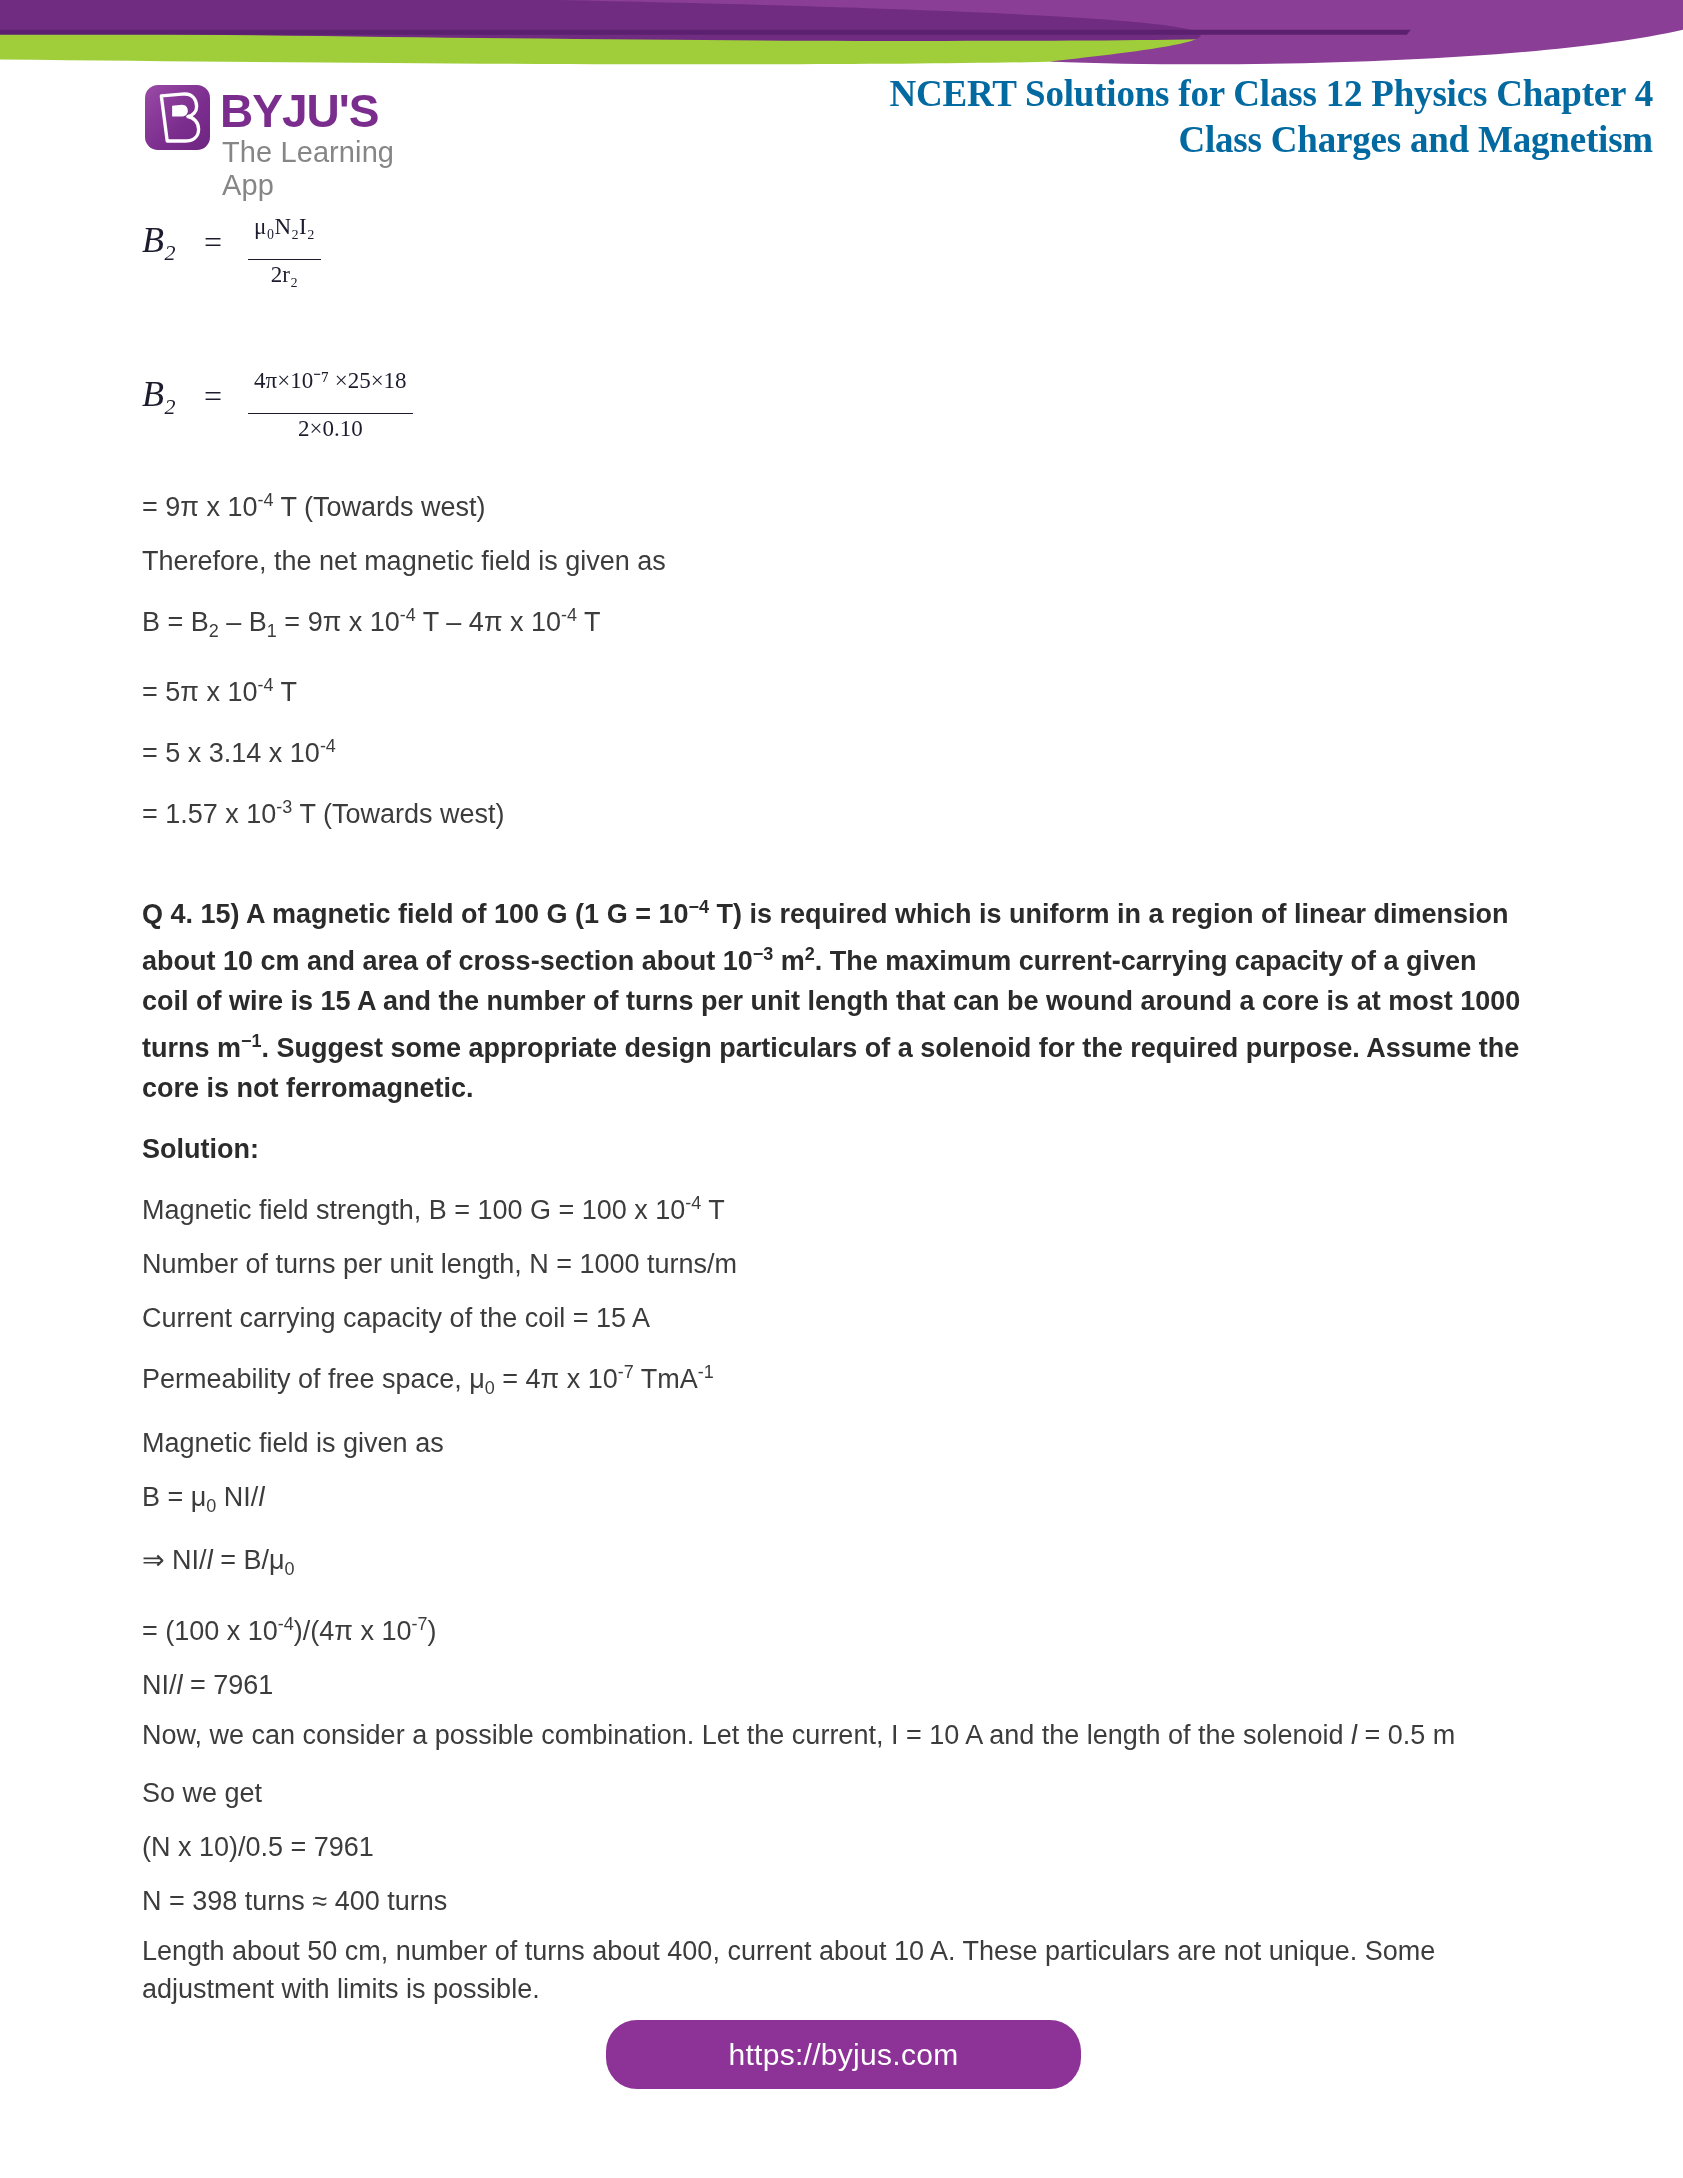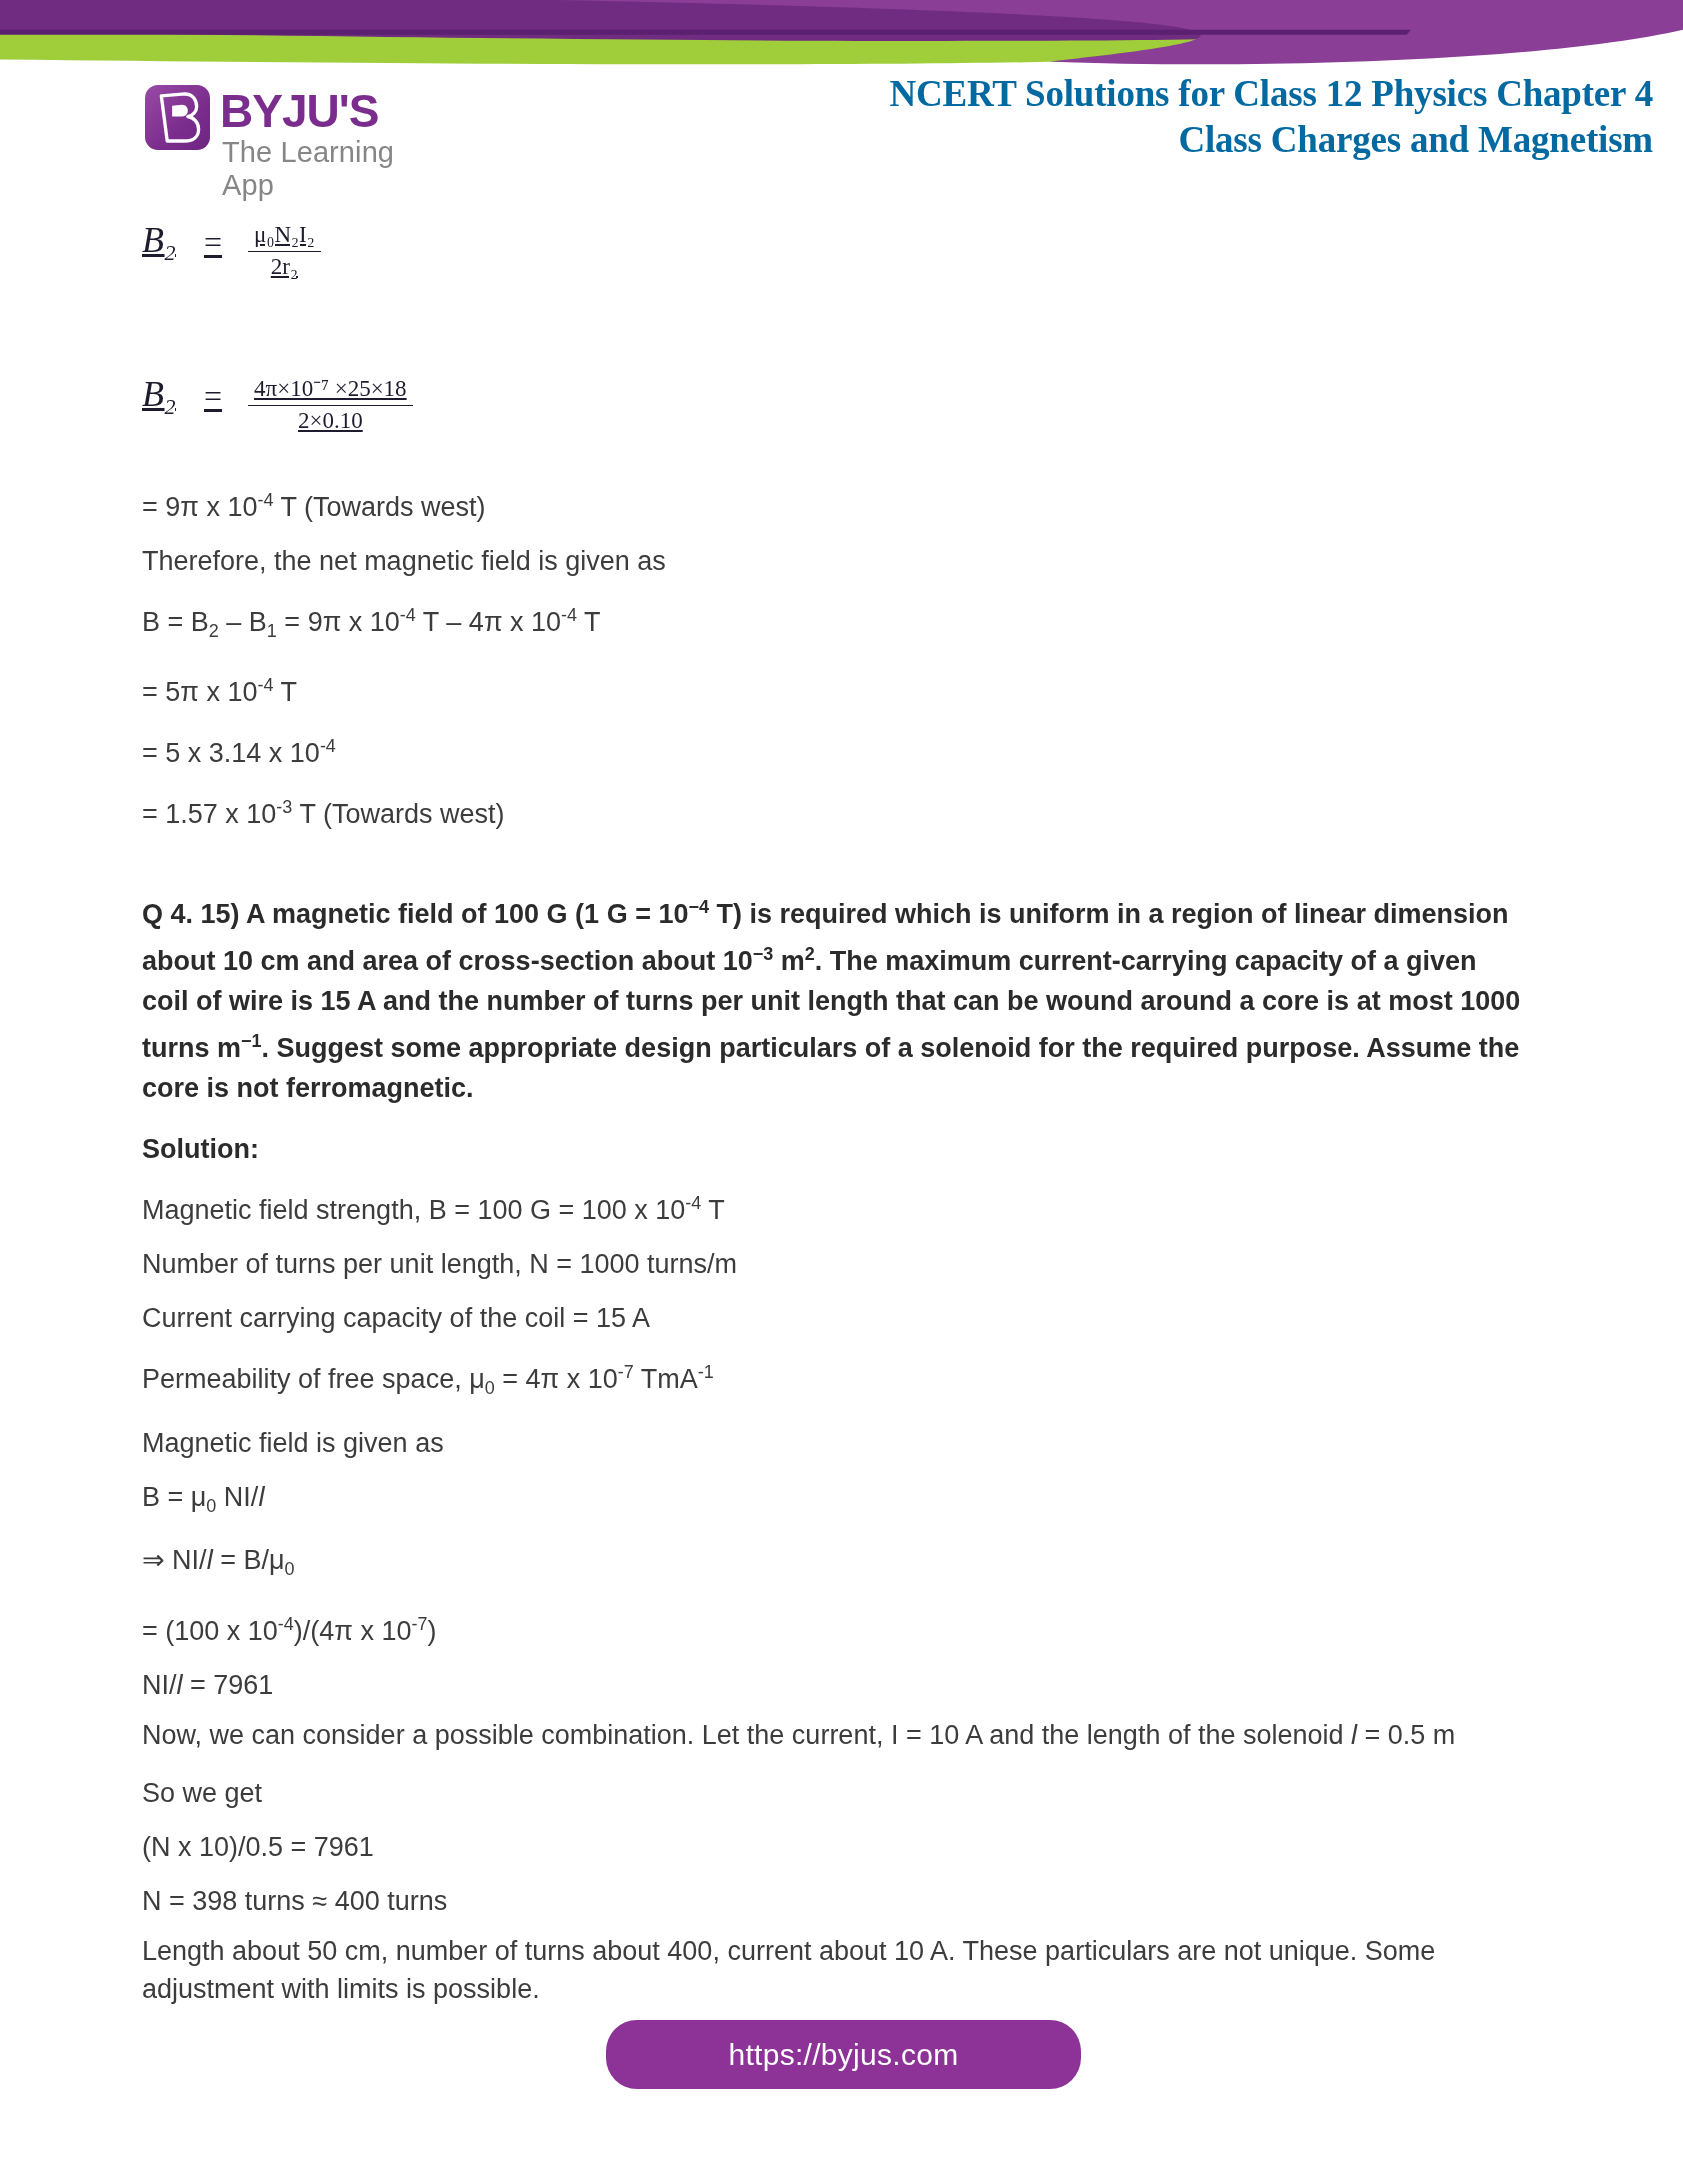--- a/index.html
+++ b/index.html
@@ -85,21 +85,20 @@
     position: absolute;
     left: 142px;
     top: 208px;
     width: 1401px;
   }
 
   .mathblock {
     font-family: "Liberation Serif", serif;
     color: #1c1c2e;
     margin-bottom: 0;
-    text-decoration: underline;
   }
   .mathrow {
     display: flex;
     align-items: center;
     height: 69px;
   }
   .mathlhs {
     font-style: italic;
     font-size: 36px;
     margin-right: 28px;
@@ -112,21 +111,21 @@
   }
   .frac {
     display: inline-block;
     text-align: center;
     font-size: 23px;
     line-height: 1.15;
     vertical-align: middle;
   }
   .frac .num {
     display: block;
-    padding: 0 6px 2px 6px;
+    padding: 0 6px 18px 6px;
     border-bottom: 1.6px solid #1c1c2e;
     white-space: nowrap;
     margin-top: 17px;
   }
   .frac .den {
     display: block;
     padding: 2px 6px 0 6px;
     white-space: nowrap;
   }
 

